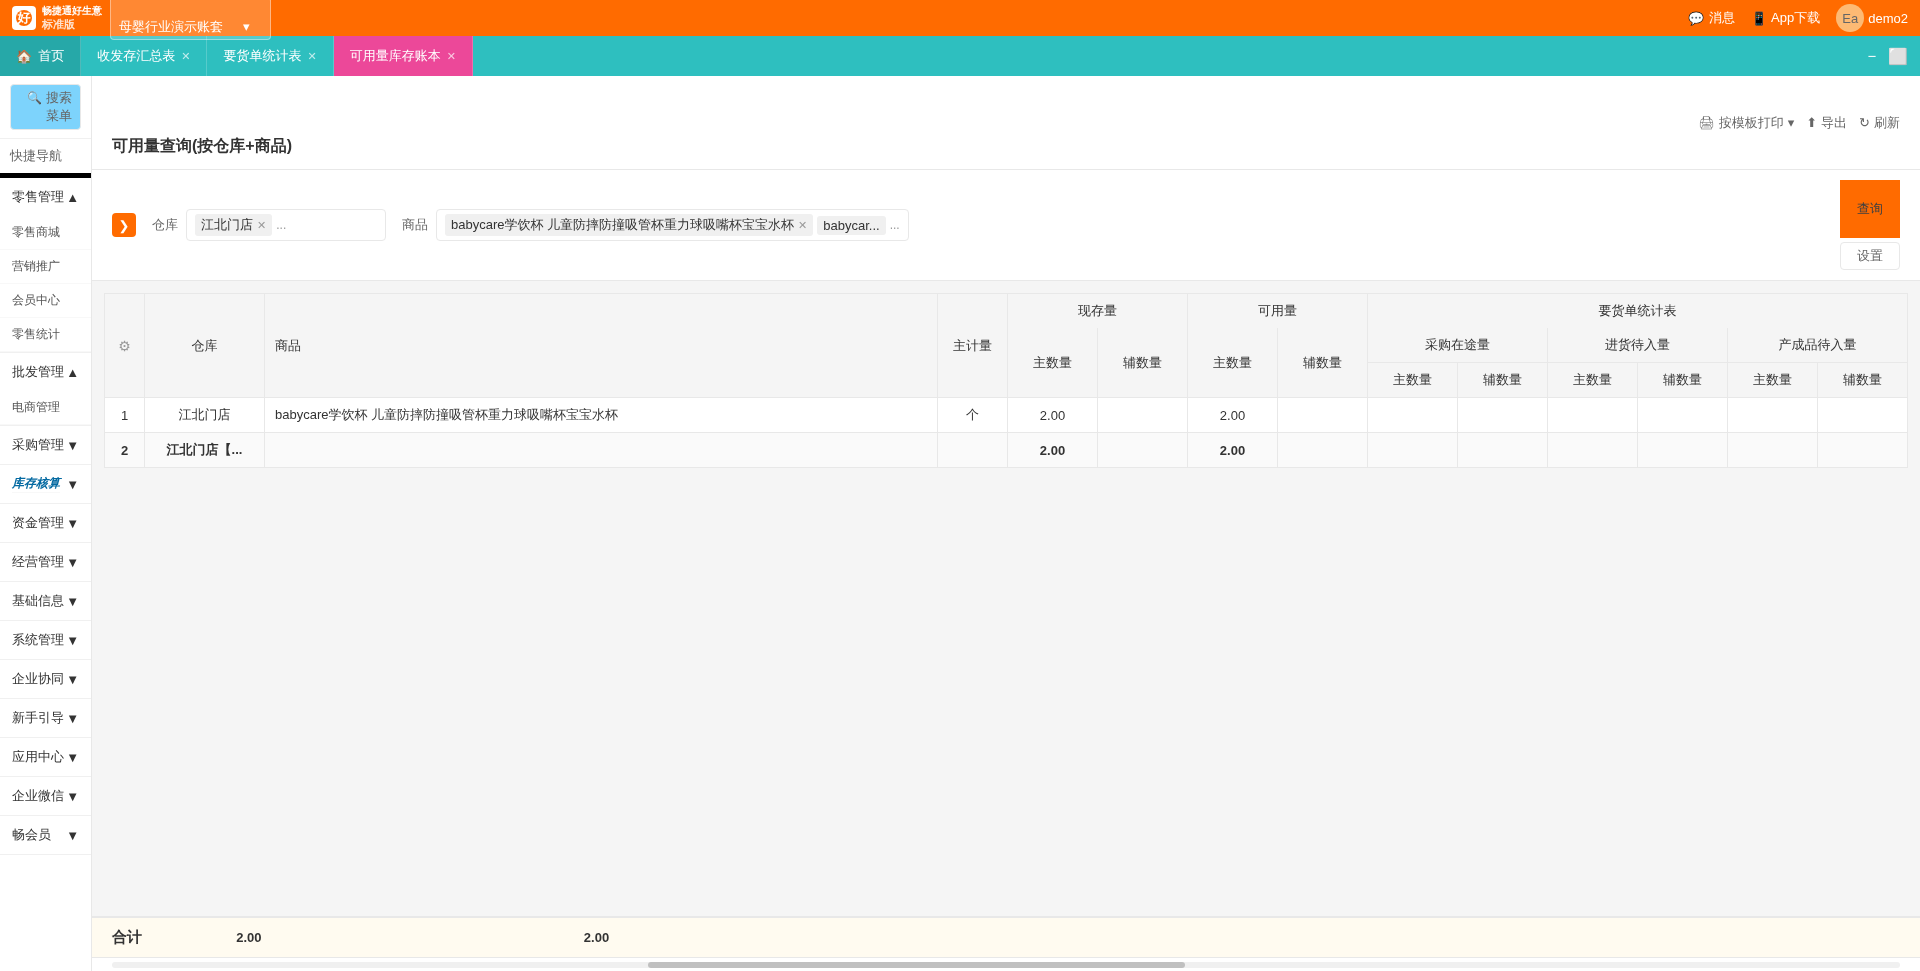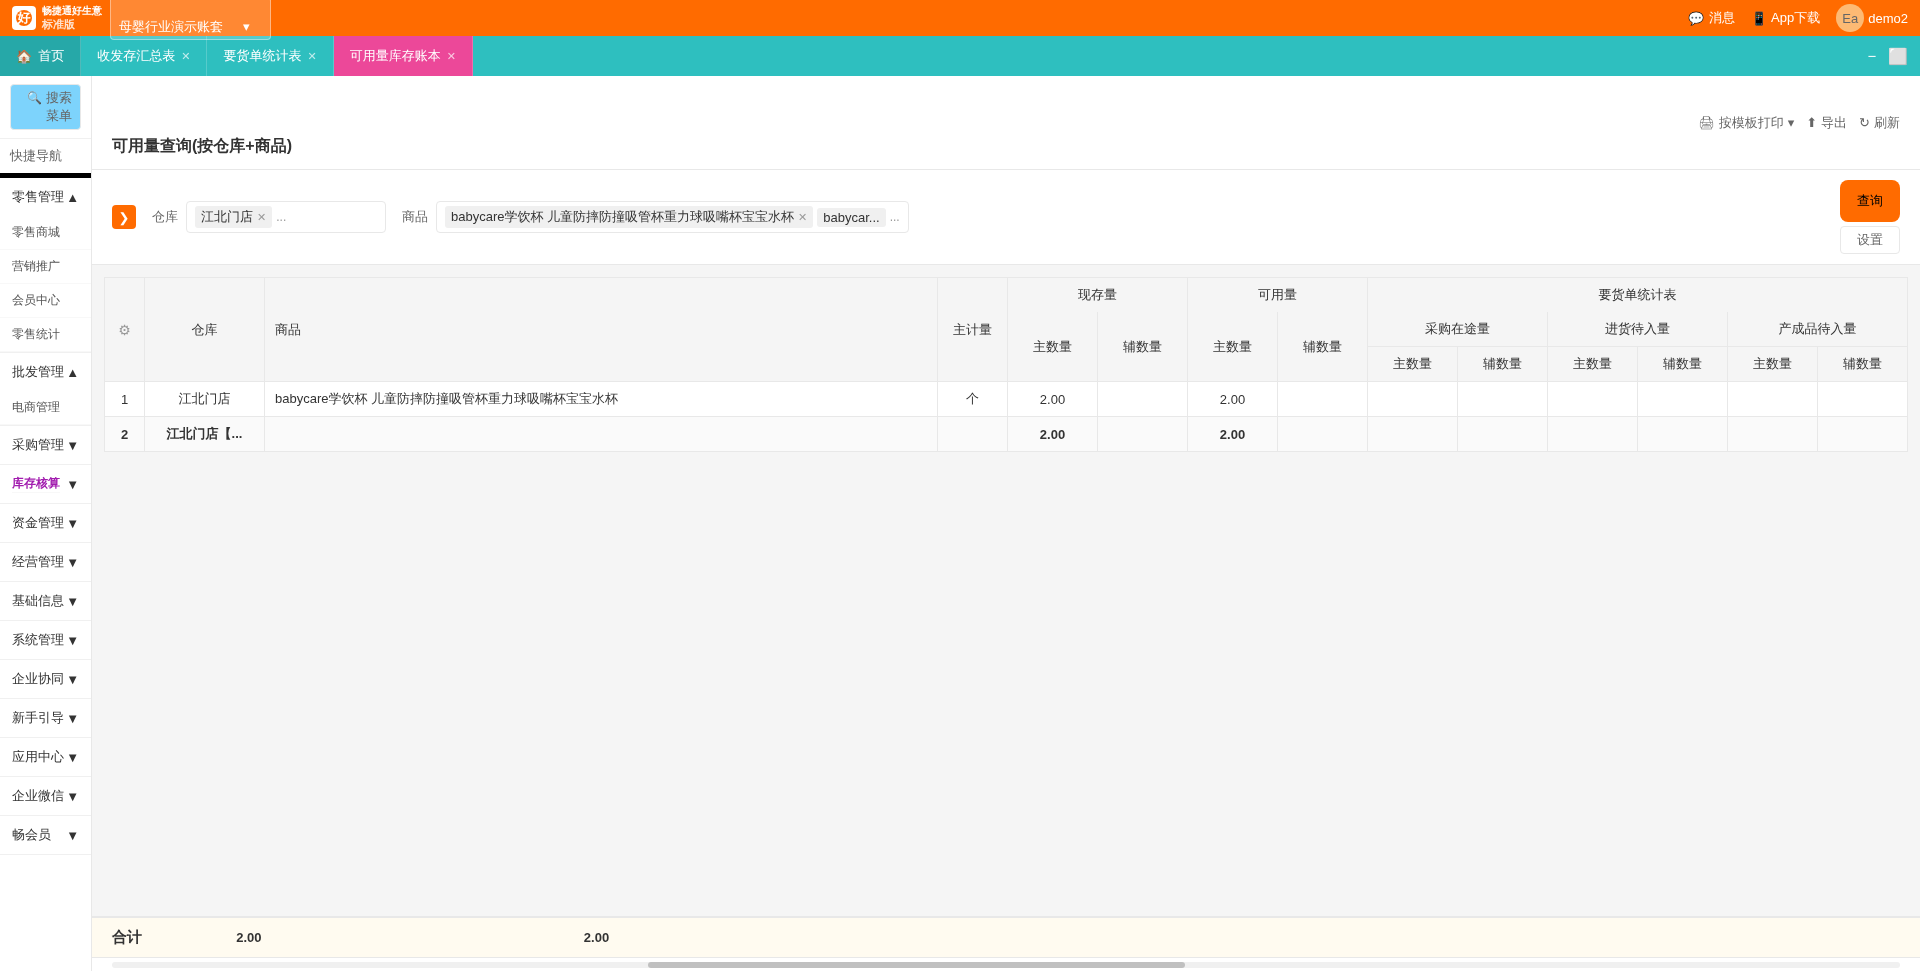--- a/index.html
+++ b/index.html
@@ -191,24 +191,24 @@
       padding: 2px 6px;
       font-size: 12px;
       color: #333;
       display: flex; align-items: center; gap: 4px;
     }
     .filter-tag .remove { color: #999; cursor: pointer; font-size: 11px; }
     .filter-more { color: #999; font-size: 12px; cursor: pointer; }
     .filter-actions { display: flex; flex-direction: column; gap: 4px; margin-left: auto; }
     .btn-query {
       background: #ff6b00;
-      color: #000000;
+      color: #404040;
       border: none;
-      border-radius: 8px;
-      padding: 12px 16px;
+      border-radius: 0;
+      padding: 20px 16px;
       font-size: 13px;
       cursor: pointer;
       white-space: nowrap;
     }
     .btn-settings {
       background: white;
       color: #666;
       border: 1px solid #e8e8e8;
       border-radius: 4px;
       padding: 4px 16px;
@@ -389,21 +389,21 @@
       <div class="sidebar-item">电商管理</div>
     </div>
     <div class="sidebar-group">
       <div class="sidebar-group-header">
         <span>采购管理</span>
         <span>▼</span>
       </div>
     </div>
     <div class="sidebar-group">
       <div class="sidebar-group-header">
-        <span class="sidebar-item active" style="padding:0;background:none;color:#a21caf;font-weight:bold;">库存核算</span>
+        <span class="sidebar-item active" style="padding:0;background:none;color:#0369a1;font-weight:bold;font-style:italic;">库存核算</span>
         <span>▼</span>
       </div>
     </div>
     <div class="sidebar-group">
       <div class="sidebar-group-header">
         <span>资金管理</span>
         <span>▼</span>
       </div>
     </div>
     <div class="sidebar-group">

